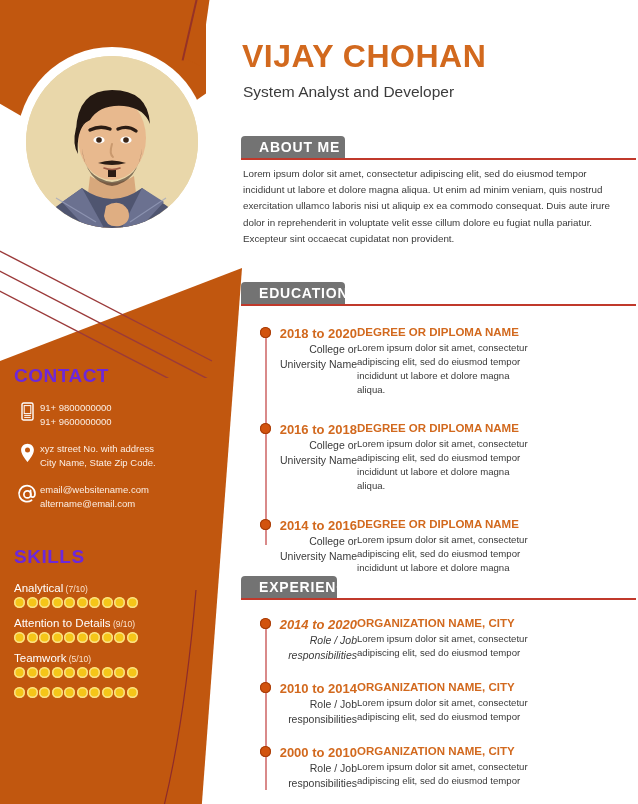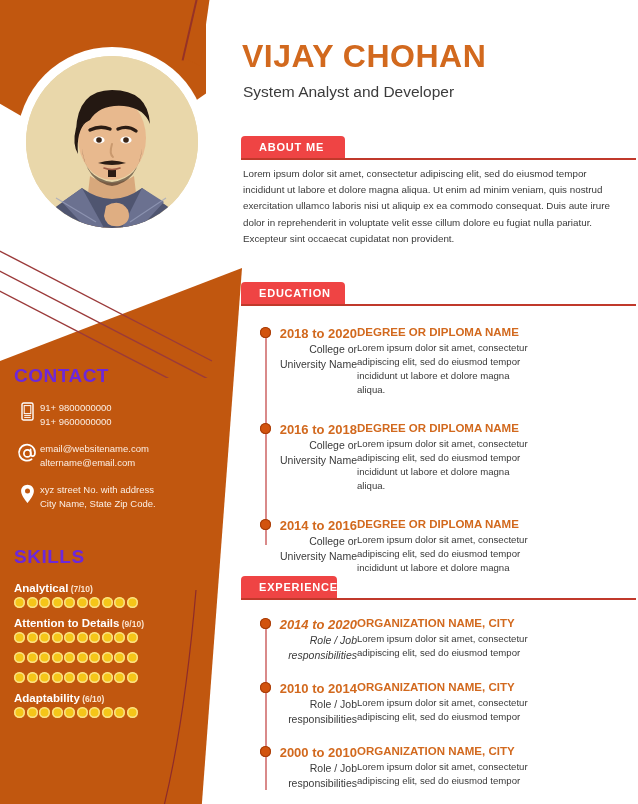--- a/index.html
+++ b/index.html
@@ -148,21 +148,20 @@
     top: 546px;
     width: 210px;
   }
   .skill {
     margin-bottom: 9px;
   }
   .skill-name {
     font-size: 11.5px;
     color: #FFFFFF;
     margin-bottom: 3px;
-    font-weight: bold;
   }
   .skill-score {
     font-size: 8.5px;
     color: #FAE3CE;
   }
   .dots {
     display: flex;
     gap: 1.5px;
   }
   .dot {
@@ -195,24 +194,24 @@
     position: absolute;
     left: 4px;
     top: 83px;
     font-size: 15.5px;
     color: #3B3B3B;
   }
 
   .section-tab {
     position: absolute;
     height: 22px;
-    background: #ef4444;
+    background: #737373;
     border-radius: 4px 4px 0 0;
     color: #FFFFFF;
-    font-size: 11px;
+    font-size: 14px;
     font-weight: bold;
     letter-spacing: .8px;
     display: flex;
     align-items: center;
     padding: 0 0 0 18px;
     box-sizing: border-box;
   }
   .section-rule {
     position: absolute;
     left: 2px;
@@ -366,43 +365,43 @@
         </svg>
       </span>
       <span class="contact-text">
         <div>91+ 9800000000</div>
         <div>91+ 9600000000</div>
       </span>
     </div>
 
     <div class="contact-row">
       <span class="contact-ico">
+        <svg width="15" height="20" viewBox="0 0 15 20">
+          <path d="M7.5 0.8c-3.6 0-6.4 2.8-6.4 6.3 0 4.8 6.4 12 6.4 12s6.4-7.2 6.4-12c0-3.5-2.8-6.3-6.4-6.3Z" fill="#FFFFFF"></path>
+          <circle cx="7.5" cy="7" r="2.5" fill="#C1570F"></circle>
+        </svg>
+      </span>
+      <span class="contact-text">
+        <div>xyz street No. with address</div>
+        <div>City Name, State Zip Code.</div>
+      </span>
+    </div>
+
+    <div class="contact-row">
+      <span class="contact-ico">
         <svg width="21" height="21" viewBox="0 0 21 21">
           <path d="M14.6 16.2a8 8 0 1 1 3.4-6.6c0 2.4-1 3.6-2.4 3.6-1.2 0-2-0.8-2-2.2V6.4" fill="none" stroke="#FFFFFF" stroke-width="1.7" stroke-linecap="round"></path>
           <circle cx="10.4" cy="10.4" r="3.5" fill="none" stroke="#FFFFFF" stroke-width="1.7"></circle>
         </svg>
       </span>
       <span class="contact-text">
         <div>email@websitename.com</div>
         <div>altername@email.com</div>
       </span>
     </div>
-
-    <div class="contact-row">
-      <span class="contact-ico">
-        <svg width="15" height="20" viewBox="0 0 15 20">
-          <path d="M7.5 0.8c-3.6 0-6.4 2.8-6.4 6.3 0 4.8 6.4 12 6.4 12s6.4-7.2 6.4-12c0-3.5-2.8-6.3-6.4-6.3Z" fill="#FFFFFF"></path>
-          <circle cx="7.5" cy="7" r="2.5" fill="#C1570F"></circle>
-        </svg>
-      </span>
-      <span class="contact-text">
-        <div>xyz street No. with address</div>
-        <div>City Name, State Zip Code.</div>
-      </span>
-    </div>
   </div>
 
   <div class="skills-block">
     <div class="side-heading">SKILLS</div>
     <div id="skills-list">
         <div class="skill">
           <div class="skill-name"><span>Analytical</span><span class="skill-score"> (7/10)</span></div>
           <div class="dots">
             <span class="dot"></span>
             <span class="dot"></span>
@@ -425,49 +424,35 @@
             <span class="dot"></span>
             <span class="dot"></span>
             <span class="dot"></span>
             <span class="dot"></span>
             <span class="dot"></span>
             <span class="dot"></span>
             <span class="dot"></span>
           </div>
         </div>
         <div class="skill">
+          <div class="skill-name"><span>Teamwork</span><span class="skill-score"> (5/10)</span></div>
           <div class="dots">
             <span class="dot"></span>
             <span class="dot"></span>
             <span class="dot"></span>
             <span class="dot"></span>
             <span class="dot"></span>
             <span class="dot"></span>
             <span class="dot"></span>
             <span class="dot"></span>
             <span class="dot"></span>
             <span class="dot"></span>
           </div>
         </div>
         <div class="skill">
-          <div class="dots">
-            <span class="dot"></span>
-            <span class="dot"></span>
-            <span class="dot"></span>
-            <span class="dot"></span>
-            <span class="dot"></span>
-            <span class="dot"></span>
-            <span class="dot"></span>
-            <span class="dot"></span>
-            <span class="dot"></span>
-            <span class="dot"></span>
-          </div>
-        </div>
-        <div class="skill">
-          <div class="skill-name"><span>Adaptability</span><span class="skill-score"> (6/10)</span></div>
           <div class="dots">
             <span class="dot"></span>
             <span class="dot"></span>
             <span class="dot"></span>
             <span class="dot"></span>
             <span class="dot"></span>
             <span class="dot"></span>
             <span class="dot"></span>
             <span class="dot"></span>
             <span class="dot"></span>

